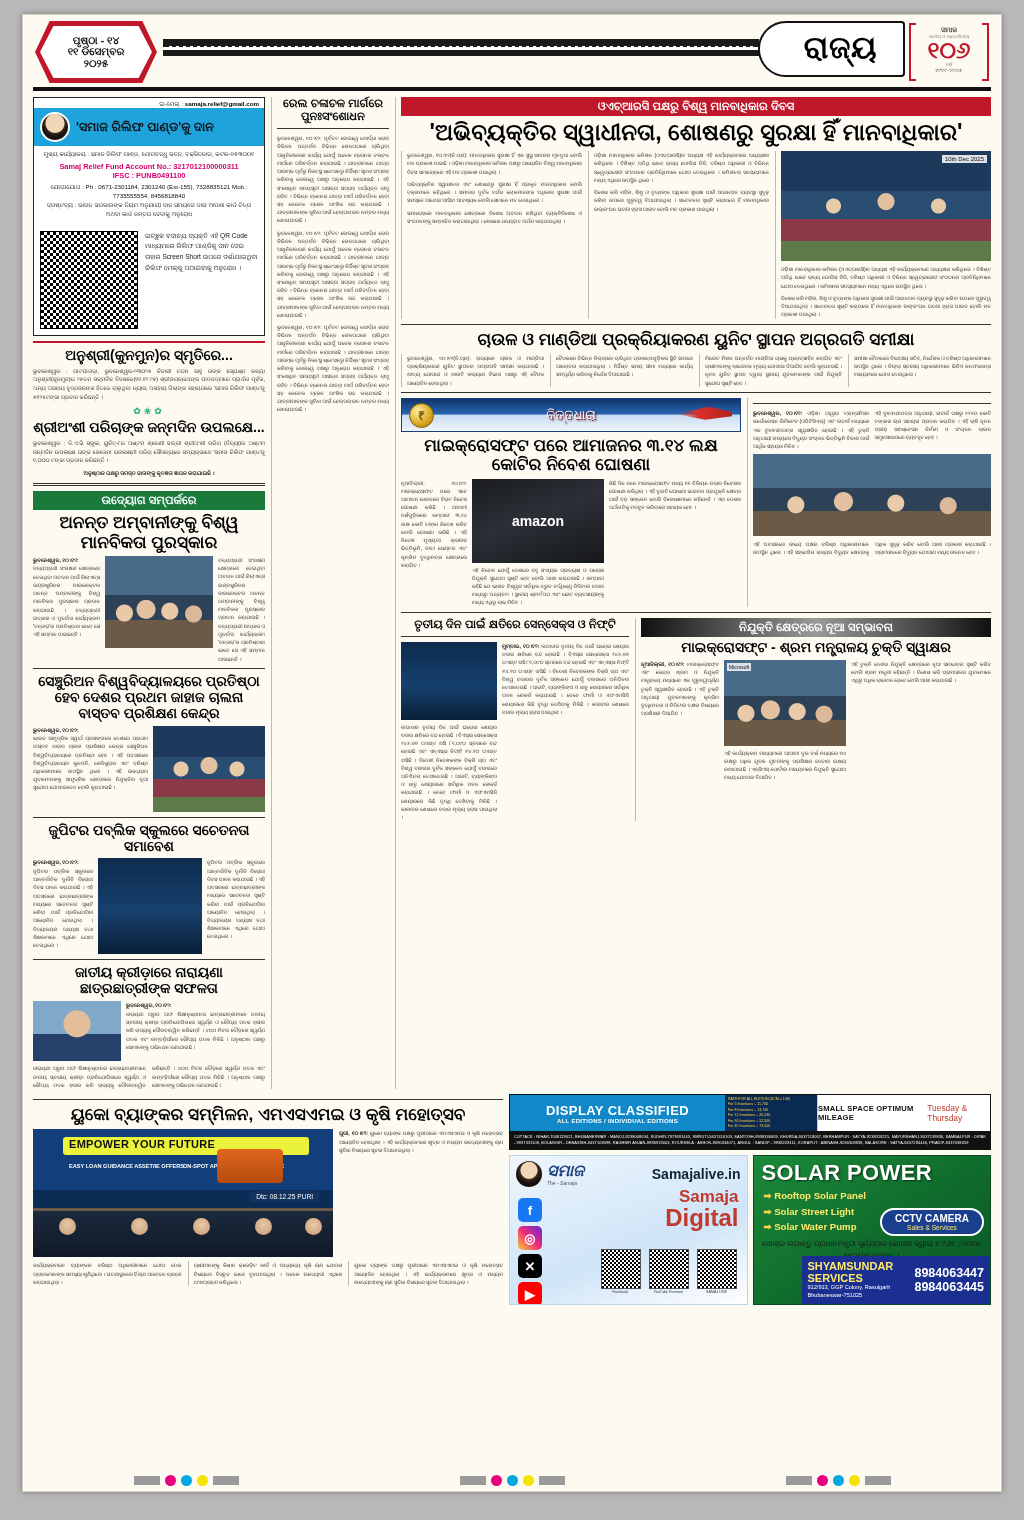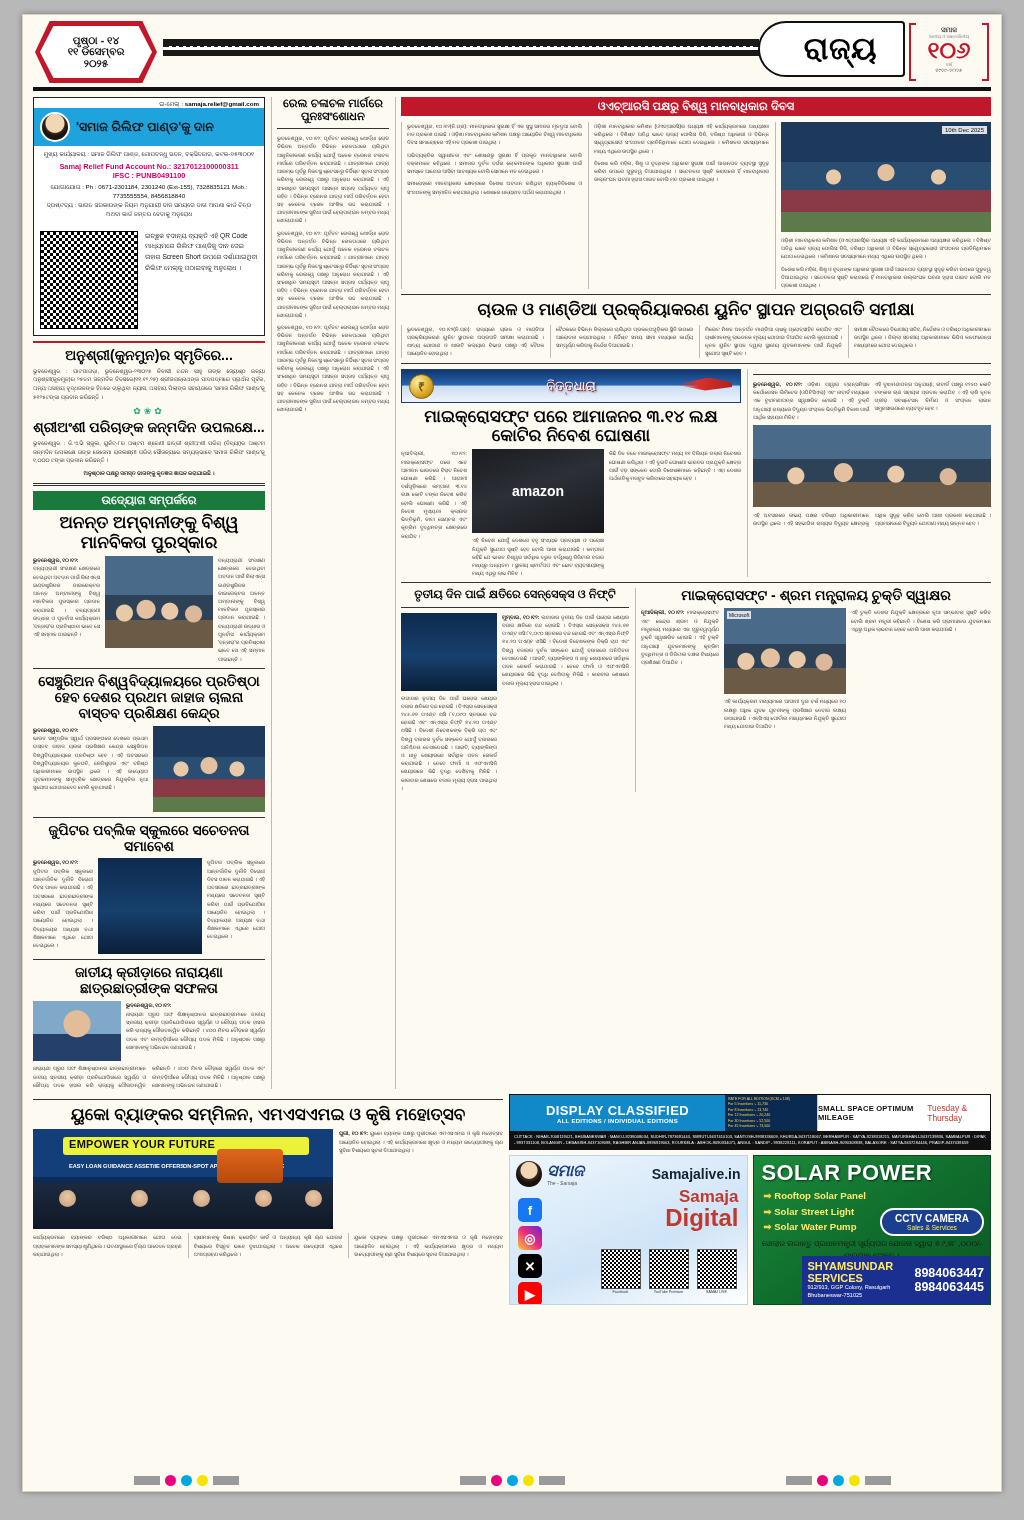--- a/index.html
+++ b/index.html
@@ -39,21 +39,21 @@
   .rulebar::after{
     content:""; position:absolute; left:6px; top:7px; right:6px; height:3px;
     background:repeating-linear-gradient(90deg,#fff 0 3px,transparent 3px 7px);
   }
   .sectionname {
     position:absolute; right:96px; top:6px; height:56px; padding:0 26px 0 44px;
     background:#fff; border:2px solid #111;
     border-radius:30px 4px 4px 30px;
     display:flex; align-items:center;
   }
-  .sectionname span { font-size:31px; font-weight:bold; letter-spacing:.5px; color:#000; }
+  .sectionname span { font-size:31px; font-weight:bold; letter-spacing:.5px; color:#000;font-family:Liberation Mono, monospace; }
   .logomark {
     position:absolute; right:10px; top:2px; width:84px; height:66px;
     display:flex; flex-direction:column; align-items:center; justify-content:center;
   }
   .logomark .brand { font-size:7px; color:#444; font-weight:bold; }
   .logomark .tiny  { font-size:4.5px; color:#777; }
   .logomark .years { font-size:23px; color:#c0172a; font-weight:bold; line-height:1; }
   .logomark .est   { font-size:5px; color:#333; letter-spacing:.4px; }
   .logomark::before, .logomark::after{
     content:""; position:absolute; top:6px; width:5px; height:54px;
@@ -250,21 +250,21 @@
   .solar .footer {
     position:absolute; left:0; right:0; bottom:0; background:#1a2f8f;
     padding:4px 6px; display:flex; align-items:center; justify-content:space-between;margin-left:48px;
   }
   .solar .firm { font-size:11px; font-weight:bold; color:#ffe96b; }
   .solar .addr { font-size:5.6px; color:#fff; line-height:1.4; }
   .solar .tel  { font-size:12.5px; font-weight:bold; color:#fff; line-height:1.12; text-align:right; }
 
   
   .empower {
-    height:100px; position:relative; overflow:hidden;
+    height:128px; position:relative; overflow:hidden;
     background:linear-gradient(#123f7a 0 48%, #0d2c55 48% 62%, #6b5a45 62% 100%);
   }
   .empower .band { position:absolute; left:30px; top:8px; right:24px; height:18px;
     background:#eaf23a; border-radius:3px; }
   .empower .bandtxt { position:absolute; left:36px; top:9px; font-size:11px;
     font-weight:bold; color:#111; letter-spacing:.3px; }
   .empower .sub1 { position:absolute; left:36px; top:34px; font-size:5.6px; color:#fff; font-weight:bold; }
   .empower .sub2 { position:absolute; left:150px; top:34px; font-size:5.6px; color:#fff; font-weight:bold; }
   .empower .datechip { position:absolute; right:14px; top:62px; background:#13325e;
     color:#fff; font-size:6.6px; padding:2px 6px; border-radius:3px; text-align:center; }
@@ -413,20 +413,21 @@
       <div class="hl hl-sm odia">ରେଲ ଚଳାଚଳ ମାର୍ଗରେ ପୁନଃସଂଶୋଧନ</div>
       <div class="rule-thin"></div>
       <div class="body-txt odia">ଭୁବନେଶ୍ୱର, ୧୦।୧୨: ପୂର୍ବତଟ ରେଲୱେ ଖୋର୍ଦ୍ଧା ରୋଡ ଡିଭିଜନ ଅନ୍ତର୍ଗତ ବିଭିନ୍ନ ରେଳପଥରେ ଚାଲିଥିବା ଆଧୁନିକୀକରଣ କାର୍ଯ୍ୟ ଯୋଗୁଁ ଅନେକ ଟ୍ରେନର ଚଳାଚଳ ମାର୍ଗରେ ପରିବର୍ତ୍ତନ କରାଯାଇଛି । ଯାତ୍ରୀମାନେ ଯାତ୍ରା ଆରମ୍ଭ ପୂର୍ବରୁ ନିକଟସ୍ଥ ଷ୍ଟେସନରୁ ନିର୍ଦ୍ଦିଷ୍ଟ ସୂଚନା ସଂଗ୍ରହ କରିବାକୁ ରେଲୱେ ପକ୍ଷରୁ ଅନୁରୋଧ କରାଯାଇଛି । ଏହି ସଂଶୋଧିତ ସମୟସୂଚୀ ଆସନ୍ତା ସପ୍ତାହ ପର୍ଯ୍ୟନ୍ତ ଲାଗୁ ରହିବ । ବିଭିନ୍ନ ଟ୍ରେନର ଯାତ୍ରା ମାର୍ଗ ପରିବର୍ତ୍ତନ ହେବା ସହ କେତେକ ଟ୍ରେନ ଆଂଶିକ ରଦ୍ଦ କରାଯାଇଛି । ଯାତ୍ରୀମାନଙ୍କ ସୁବିଧା ପାଇଁ ହେଲ୍ପଲାଇନ ନମ୍ବର ମଧ୍ୟ ଖୋଲାଯାଇଛି ।</div>
       <div class="body-txt odia" style="margin-top:4px">ଭୁବନେଶ୍ୱର, ୧୦।୧୨: ପୂର୍ବତଟ ରେଲୱେ ଖୋର୍ଦ୍ଧା ରୋଡ ଡିଭିଜନ ଅନ୍ତର୍ଗତ ବିଭିନ୍ନ ରେଳପଥରେ ଚାଲିଥିବା ଆଧୁନିକୀକରଣ କାର୍ଯ୍ୟ ଯୋଗୁଁ ଅନେକ ଟ୍ରେନର ଚଳାଚଳ ମାର୍ଗରେ ପରିବର୍ତ୍ତନ କରାଯାଇଛି । ଯାତ୍ରୀମାନେ ଯାତ୍ରା ଆରମ୍ଭ ପୂର୍ବରୁ ନିକଟସ୍ଥ ଷ୍ଟେସନରୁ ନିର୍ଦ୍ଦିଷ୍ଟ ସୂଚନା ସଂଗ୍ରହ କରିବାକୁ ରେଲୱେ ପକ୍ଷରୁ ଅନୁରୋଧ କରାଯାଇଛି । ଏହି ସଂଶୋଧିତ ସମୟସୂଚୀ ଆସନ୍ତା ସପ୍ତାହ ପର୍ଯ୍ୟନ୍ତ ଲାଗୁ ରହିବ । ବିଭିନ୍ନ ଟ୍ରେନର ଯାତ୍ରା ମାର୍ଗ ପରିବର୍ତ୍ତନ ହେବା ସହ କେତେକ ଟ୍ରେନ ଆଂଶିକ ରଦ୍ଦ କରାଯାଇଛି । ଯାତ୍ରୀମାନଙ୍କ ସୁବିଧା ପାଇଁ ହେଲ୍ପଲାଇନ ନମ୍ବର ମଧ୍ୟ ଖୋଲାଯାଇଛି ।</div>
       <div class="body-txt odia" style="margin-top:4px">ଭୁବନେଶ୍ୱର, ୧୦।୧୨: ପୂର୍ବତଟ ରେଲୱେ ଖୋର୍ଦ୍ଧା ରୋଡ ଡିଭିଜନ ଅନ୍ତର୍ଗତ ବିଭିନ୍ନ ରେଳପଥରେ ଚାଲିଥିବା ଆଧୁନିକୀକରଣ କାର୍ଯ୍ୟ ଯୋଗୁଁ ଅନେକ ଟ୍ରେନର ଚଳାଚଳ ମାର୍ଗରେ ପରିବର୍ତ୍ତନ କରାଯାଇଛି । ଯାତ୍ରୀମାନେ ଯାତ୍ରା ଆରମ୍ଭ ପୂର୍ବରୁ ନିକଟସ୍ଥ ଷ୍ଟେସନରୁ ନିର୍ଦ୍ଦିଷ୍ଟ ସୂଚନା ସଂଗ୍ରହ କରିବାକୁ ରେଲୱେ ପକ୍ଷରୁ ଅନୁରୋଧ କରାଯାଇଛି । ଏହି ସଂଶୋଧିତ ସମୟସୂଚୀ ଆସନ୍ତା ସପ୍ତାହ ପର୍ଯ୍ୟନ୍ତ ଲାଗୁ ରହିବ । ବିଭିନ୍ନ ଟ୍ରେନର ଯାତ୍ରା ମାର୍ଗ ପରିବର୍ତ୍ତନ ହେବା ସହ କେତେକ ଟ୍ରେନ ଆଂଶିକ ରଦ୍ଦ କରାଯାଇଛି । ଯାତ୍ରୀମାନଙ୍କ ସୁବିଧା ପାଇଁ ହେଲ୍ପଲାଇନ ନମ୍ବର ମଧ୍ୟ ଖୋଲାଯାଇଛି ।</div>
     </div>
 
     <div class="colMain vline">
 
       <div class="kicker odia">ଓଏଚ୍‌ଆରସି ପକ୍ଷରୁ ବିଶ୍ୱ ମାନବାଧିକାର ଦିବସ</div>
+      <div class="hl hl-xl odia">'ଅଭିବ୍ୟକ୍ତିର ସ୍ୱାଧୀନତା, ଶୋଷଣରୁ ସୁରକ୍ଷା ହିଁ ମାନବାଧିକାର'</div>
 
       <div style="display:flex;gap:6px;margin-top:6px">
         <div style="flex:1" class="vline">
           <div class="body-txt odia">ଭୁବନେଶ୍ୱର, ୧୦।୧୨(ନି.ପ୍ର): ମାନବାଧିକାର ସୁରକ୍ଷା ହିଁ ଏକ ସୁସ୍ଥ ସମାଜର ମୂଳଦୁଆ ବୋଲି ମତ ପ୍ରକାଶ ପାଇଛି । ଓଡ଼ିଶା ମାନବାଧିକାର କମିଶନ ପକ୍ଷରୁ ଆୟୋଜିତ ବିଶ୍ୱ ମାନବାଧିକାର ଦିବସ ସମାରୋହରେ ଏହି ମତ ପ୍ରକାଶ ପାଇଥିଲା ।</div>
           <div class="body-txt odia" style="margin-top:4px">ଅଭିବ୍ୟକ୍ତିର ସ୍ୱାଧୀନତା ଏବଂ ଶୋଷଣରୁ ସୁରକ୍ଷା ହିଁ ପ୍ରକୃତ ମାନବାଧିକାର ବୋଲି ବକ୍ତାମାନେ କହିଥିଲେ । ସମାଜର ଦୁର୍ବଳ ବର୍ଗର ଲୋକମାନଙ୍କ ଅଧିକାର ସୁରକ୍ଷା ପାଇଁ ସମସ୍ତେ ଆଗେଇ ଆସିବା ଆବଶ୍ୟକ ବୋଲି ସେମାନେ ମତ ଦେଇଥିଲେ ।</div>
           <div class="body-txt odia" style="margin-top:4px">ସମାରୋହରେ ମାନବାଧିକାର କ୍ଷେତ୍ରରେ ବିଶେଷ ଅବଦାନ ରଖିଥିବା ବ୍ୟକ୍ତିବିଶେଷ ଓ ସଂଗଠନଙ୍କୁ ସମ୍ମାନିତ କରାଯାଇଥିଲା । ଶେଷରେ ଧନ୍ୟବାଦ ଅର୍ପଣ କରାଯାଇଥିଲା ।</div>
         </div>
         <div style="flex:1" class="vline">
           <div class="body-txt odia">ଓଡ଼ିଶା ମାନବାଧିକାର କମିଶନ (ଓଏଚ୍‌ଆରସି)ର ଅଧ୍ୟକ୍ଷ ଏହି କାର୍ଯ୍ୟକ୍ରମରେ ଅଧ୍ୟକ୍ଷତା କରିଥିଲେ । ବିଶିଷ୍ଟ ଅତିଥି ଭାବେ ରାଜ୍ୟ ପୋଲିସ ଡିଜି, ବରିଷ୍ଠ ଅଧିକାରୀ ଓ ବିଭିନ୍ନ ସ୍ୱେଚ୍ଛାସେବୀ ସଂଗଠନର ପ୍ରତିନିଧିମାନେ ଯୋଗ ଦେଇଥିଲେ । କମିଶନର ସଦସ୍ୟମାନେ ମଧ୍ୟ ଏଥିରେ ଉପସ୍ଥିତ ଥିଲେ ।</div>
           <div class="body-txt odia" style="margin-top:4px">ବିଶେଷ କରି ମହିଳା, ଶିଶୁ ଓ ବୃଦ୍ଧଙ୍କ ଅଧିକାର ସୁରକ୍ଷା ପାଇଁ ଆଇନଗତ ବ୍ୟବସ୍ଥା ସୁଦୃଢ଼ କରିବା ଉପରେ ଗୁରୁତ୍ୱ ଦିଆଯାଇଥିଲା । ସଚେତନତା ସୃଷ୍ଟି କରାଗଲେ ହିଁ ମାନବାଧିକାର ଉଲ୍ଲଂଘନ ଘଟଣା ହ୍ରାସ ପାଇବ ବୋଲି ମତ ପ୍ରକାଶ ପାଇଥିଲା ।</div>
@@ -508,20 +509,21 @@
               <div class="body-txt odia" style="margin-top:3px">ଲଗାତାର ତୃତୀୟ ଦିନ ପାଇଁ ଘରୋଇ ଶେୟାର ବଜାର କ୍ଷତିରେ ବନ୍ଦ ହୋଇଛି । ବିଏସ୍ଇ ସେନ୍ସେକ୍ସ ୨୪୫.୬୭ ପଏଣ୍ଟ ଖସି ୮୧,୦୯୦ ସ୍ତରରେ ବନ୍ଦ ହୋଇଛି ଏବଂ ଏନ୍ଏସ୍ଇ ନିଫ୍ଟି ୭୪.୨୦ ପଏଣ୍ଟ ଖସିଛି । ବିଦେଶୀ ନିବେଶକଙ୍କ ବିକ୍ରି ଚାପ ଏବଂ ବିଶ୍ୱ ବଜାରର ଦୁର୍ବଳ ସଙ୍କେତ ଯୋଗୁଁ ବଜାରରେ ଅନିଶ୍ଚିତତା ଦେଖାଦେଇଛି । ଆଇଟି, ବ୍ୟାଙ୍କିଙ୍ଗ ଓ ଧାତୁ ଶେୟାରରେ ସର୍ବାଧିକ ପତନ ରେକର୍ଡ କରାଯାଇଛି । ତେବେ ଫାର୍ମା ଓ ଏଫଏମସିଜି ଶେୟାରରେ କିଛି ବୃଦ୍ଧି ଦେଖିବାକୁ ମିଳିଛି । କାରବାର ଶେଷରେ ବଜାର ମୂଲ୍ୟ ହ୍ରାସ ପାଇଥିଲା ।</div>
             </div>
             <div style="flex:1" class="body-txt odia">
               <b class="byline">ମୁମ୍ବାଇ, ୧୦।୧୨:</b>
               <span>ଲଗାତାର ତୃତୀୟ ଦିନ ପାଇଁ ଘରୋଇ ଶେୟାର ବଜାର କ୍ଷତିରେ ବନ୍ଦ ହୋଇଛି । ବିଏସ୍ଇ ସେନ୍ସେକ୍ସ ୨୪୫.୬୭ ପଏଣ୍ଟ ଖସି ୮୧,୦୯୦ ସ୍ତରରେ ବନ୍ଦ ହୋଇଛି ଏବଂ ଏନ୍ଏସ୍ଇ ନିଫ୍ଟି ୭୪.୨୦ ପଏଣ୍ଟ ଖସିଛି । ବିଦେଶୀ ନିବେଶକଙ୍କ ବିକ୍ରି ଚାପ ଏବଂ ବିଶ୍ୱ ବଜାରର ଦୁର୍ବଳ ସଙ୍କେତ ଯୋଗୁଁ ବଜାରରେ ଅନିଶ୍ଚିତତା ଦେଖାଦେଇଛି । ଆଇଟି, ବ୍ୟାଙ୍କିଙ୍ଗ ଓ ଧାତୁ ଶେୟାରରେ ସର୍ବାଧିକ ପତନ ରେକର୍ଡ କରାଯାଇଛି । ତେବେ ଫାର୍ମା ଓ ଏଫଏମସିଜି ଶେୟାରରେ କିଛି ବୃଦ୍ଧି ଦେଖିବାକୁ ମିଳିଛି । କାରବାର ଶେଷରେ ବଜାର ମୂଲ୍ୟ ହ୍ରାସ ପାଇଥିଲା ।</span>
             </div>
           </div>
         </div>
 
         <div style="flex:1" class="vline">
+          <div class="kicker grad odia">ନିଯୁକ୍ତି କ୍ଷେତ୍ରରେ ନୂଆ ସମ୍ଭାବନା</div>
           <div class="hl hl-md odia">ମାଇକ୍ରୋସଫ୍ଟ - ଶ୍ରମ ମନ୍ତ୍ରାଳୟ ଚୁକ୍ତି ସ୍ୱାକ୍ଷର</div>
           <div style="display:flex;gap:5px;margin-top:4px">
             <div style="width:78px;flex:none" class="body-txt odia">
               <b class="byline">ନୂଆଦିଲ୍ଲୀ, ୧୦।୧୨:</b>
               <span>ମାଇକ୍ରୋସଫ୍ଟ ଏବଂ କେନ୍ଦ୍ର ଶ୍ରମ ଓ ନିଯୁକ୍ତି ମନ୍ତ୍ରାଳୟ ମଧ୍ୟରେ ଏକ ଗୁରୁତ୍ୱପୂର୍ଣ୍ଣ ଚୁକ୍ତି ସ୍ୱାକ୍ଷରିତ ହୋଇଛି । ଏହି ଚୁକ୍ତି ଅନୁଯାୟୀ ଯୁବକମାନଙ୍କୁ କୃତ୍ରିମ ବୁଦ୍ଧିମତ୍ତା ଓ ଡିଜିଟାଲ ଦକ୍ଷତା ବିଷୟରେ ପ୍ରଶିକ୍ଷଣ ଦିଆଯିବ ।</span>
             </div>
             <div style="width:122px;flex:none">
               <div class="photo ph-people" style="height:86px;position:relative">
                 <span style="position:absolute;left:3px;top:3px;background:rgba(255,255,255,.8);font-size:5px;padding:1px 2px;color:#111">Microsoft</span>
               </div>

